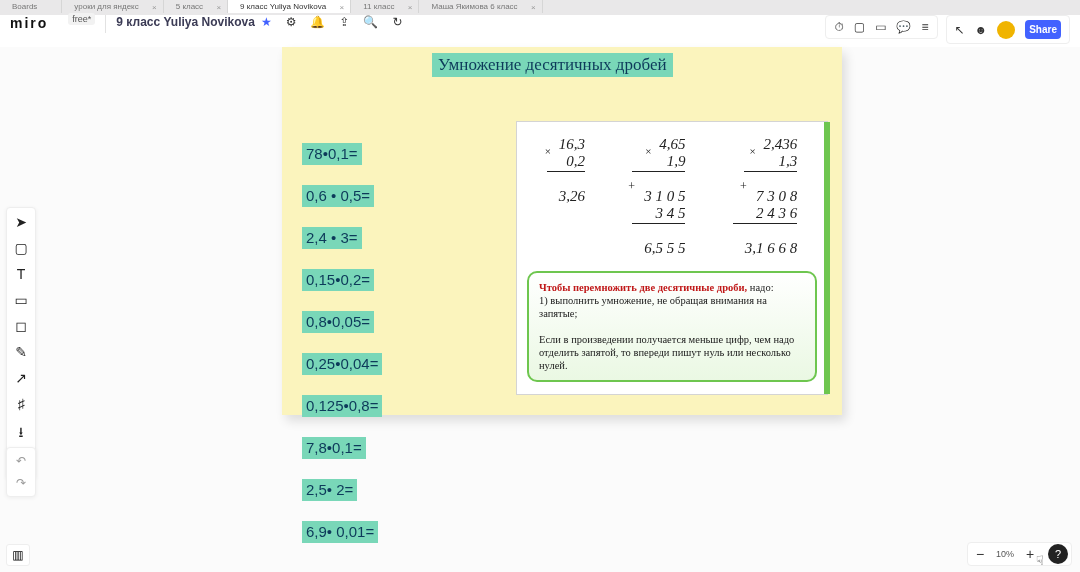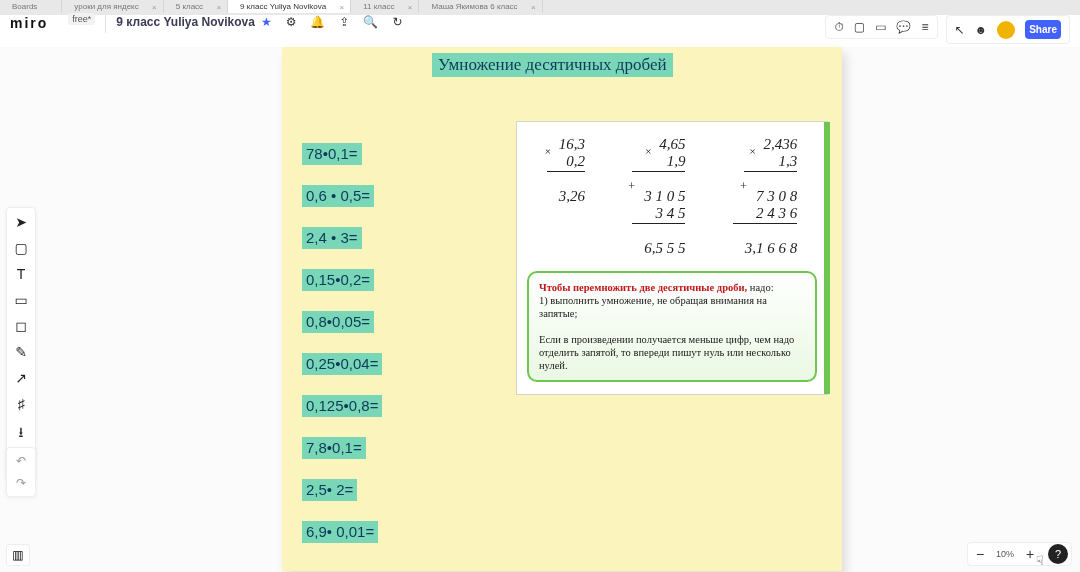--- a/index.html
+++ b/index.html
@@ -27,21 +27,21 @@
   .ltool{position:absolute;left:6px;top:160px;width:28px;background:#fff;border:1px solid #eee;border-radius:4px;box-shadow:0 1px 4px rgba(0,0,0,0.06);display:flex;flex-direction:column;align-items:center;padding:6px 0;gap:10px;font-size:14px;color:#222;}
   .ltool2{top:400px;gap:8px;font-size:12px;color:#999;}
   
   .blcorner{position:absolute;left:6px;bottom:6px;width:22px;height:20px;background:#fff;border:1px solid #eee;border-radius:3px;display:flex;align-items:center;justify-content:center;font-size:12px;}
   
   .zoom{position:absolute;right:8px;bottom:6px;background:#fff;border:1px solid #eee;border-radius:4px;display:flex;align-items:center;height:22px;font-size:11px;color:#333;}
   .zoom .zb{width:24px;text-align:center;font-size:14px;}
   .zoom .pct{padding:0 4px;font-size:9px;color:#555;}
   .zoom .q{width:20px;height:20px;border-radius:50%;background:#222;color:#fff;display:flex;align-items:center;justify-content:center;margin:0 3px 0 6px;font-size:11px;}
   
-  .note{position:absolute;left:282px;top:0px;width:560px;height:524px;background:#fbf4bd;box-shadow:4px 6px 10px rgba(0,0,0,0.12);}
+  .note{position:absolute;left:282px;top:0px;width:560px;height:368px;background:#fbf4bd;box-shadow:4px 6px 10px rgba(0,0,0,0.12);}
   .title{position:absolute;left:150px;top:6px;background:#79d7b8;color:#0d3a5a;font-size:17px;padding:2px 6px;font-family:Georgia,serif;}
   .eqcol{position:absolute;left:20px;top:96px;display:flex;flex-direction:column;gap:20px;}
   .eq{background:#79d7b8;color:#0d3a5a;font:15px/20px Arial;padding:1px 4px;display:inline-block;width:fit-content;}
   
   .panel{position:absolute;right:14px;top:74px;width:310px;background:#fff;border:1px solid #d4d4d4;font-family:Georgia,'Times New Roman',serif;}
   .panel .gbar{position:absolute;right:-3px;top:0;bottom:0;width:6px;background:#6ec64f;}
   .mults{display:flex;justify-content:space-around;padding:14px 6px 8px 6px;color:#222;font-style:italic;}
   .col{display:flex;flex-direction:column;align-items:flex-end;font-size:15px;line-height:17px;}
   .col .row{position:relative;padding-left:12px;}
   .col .times{position:absolute;left:-2px;top:7px;font-size:11px;font-style:normal;}

